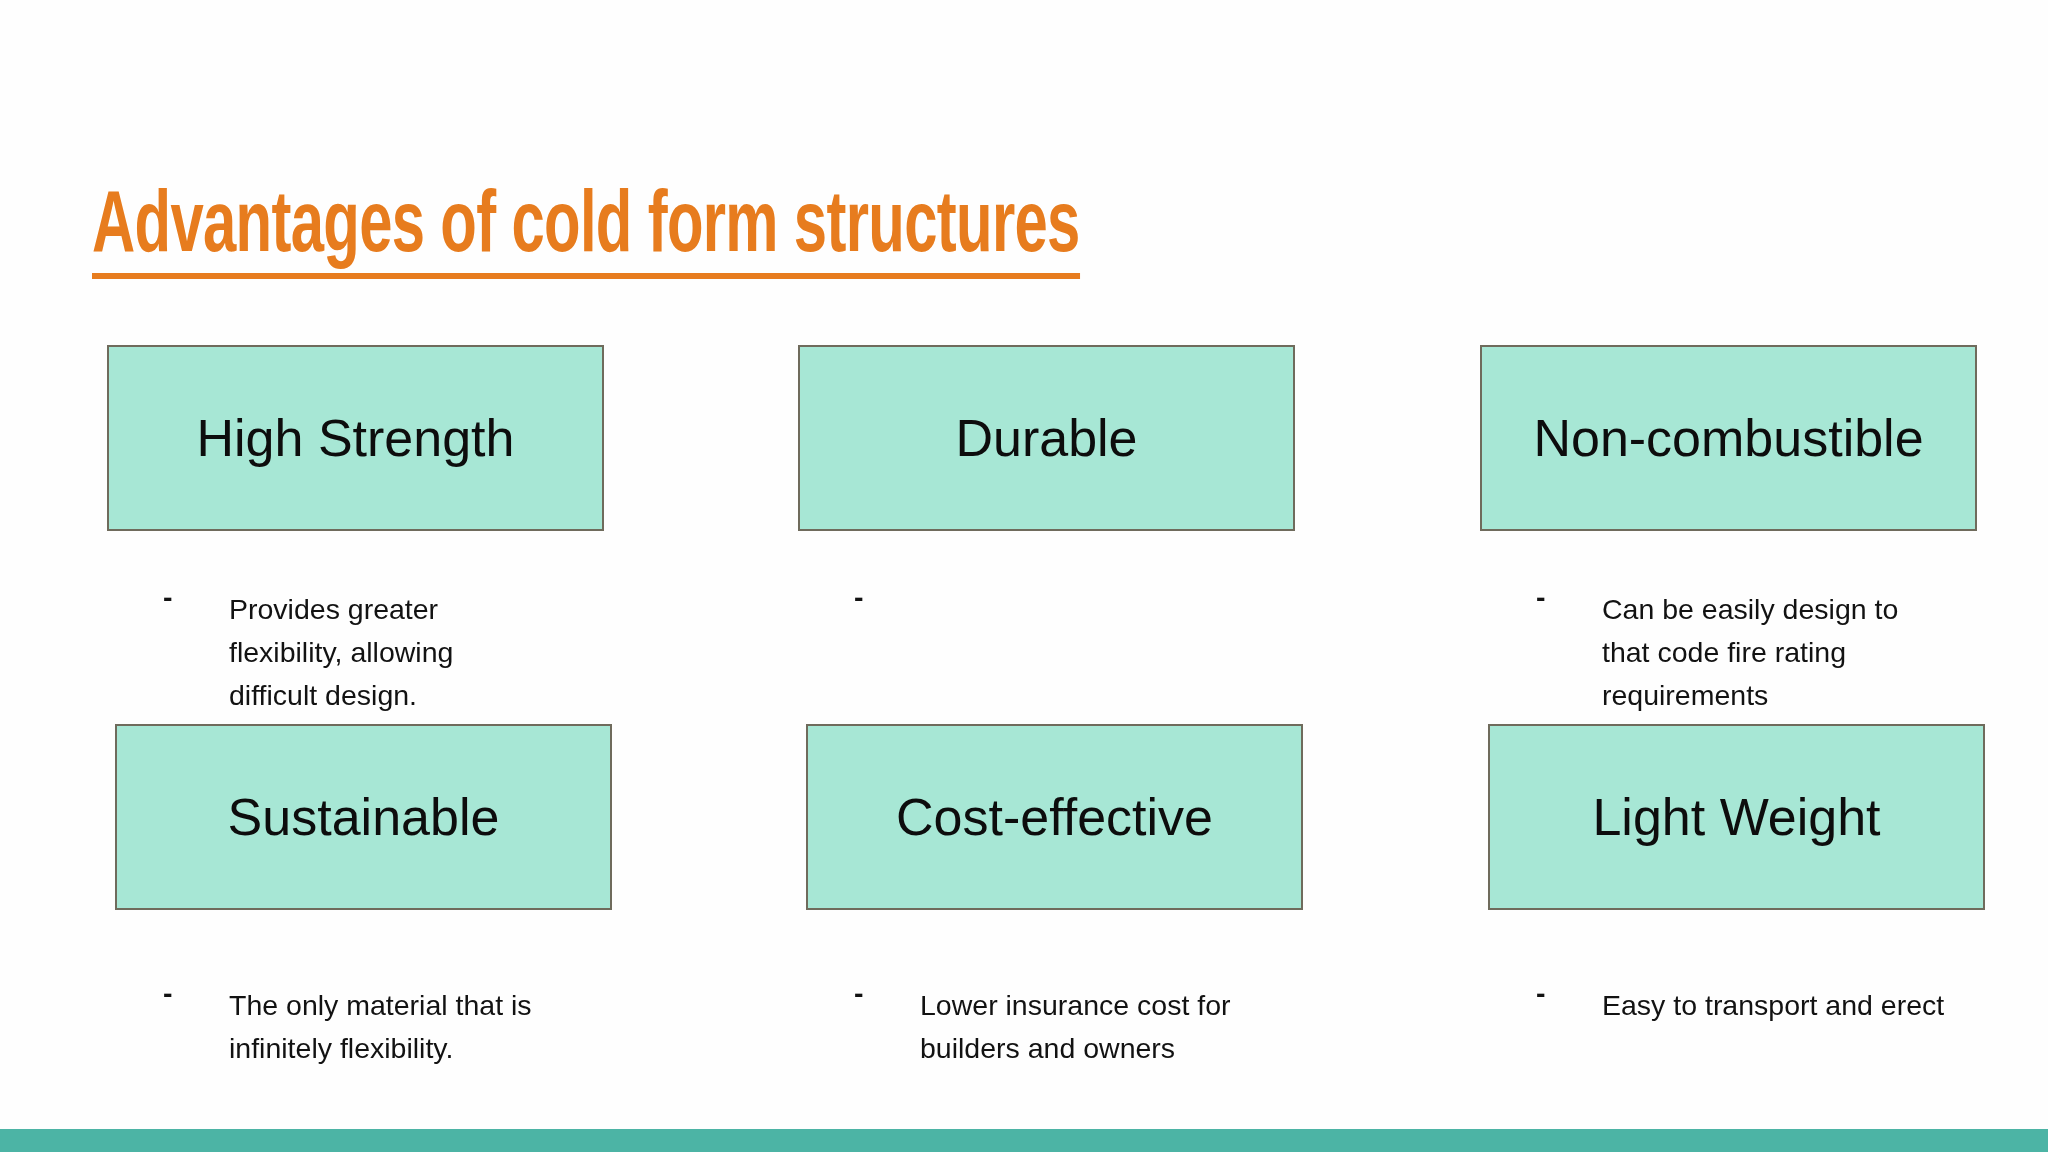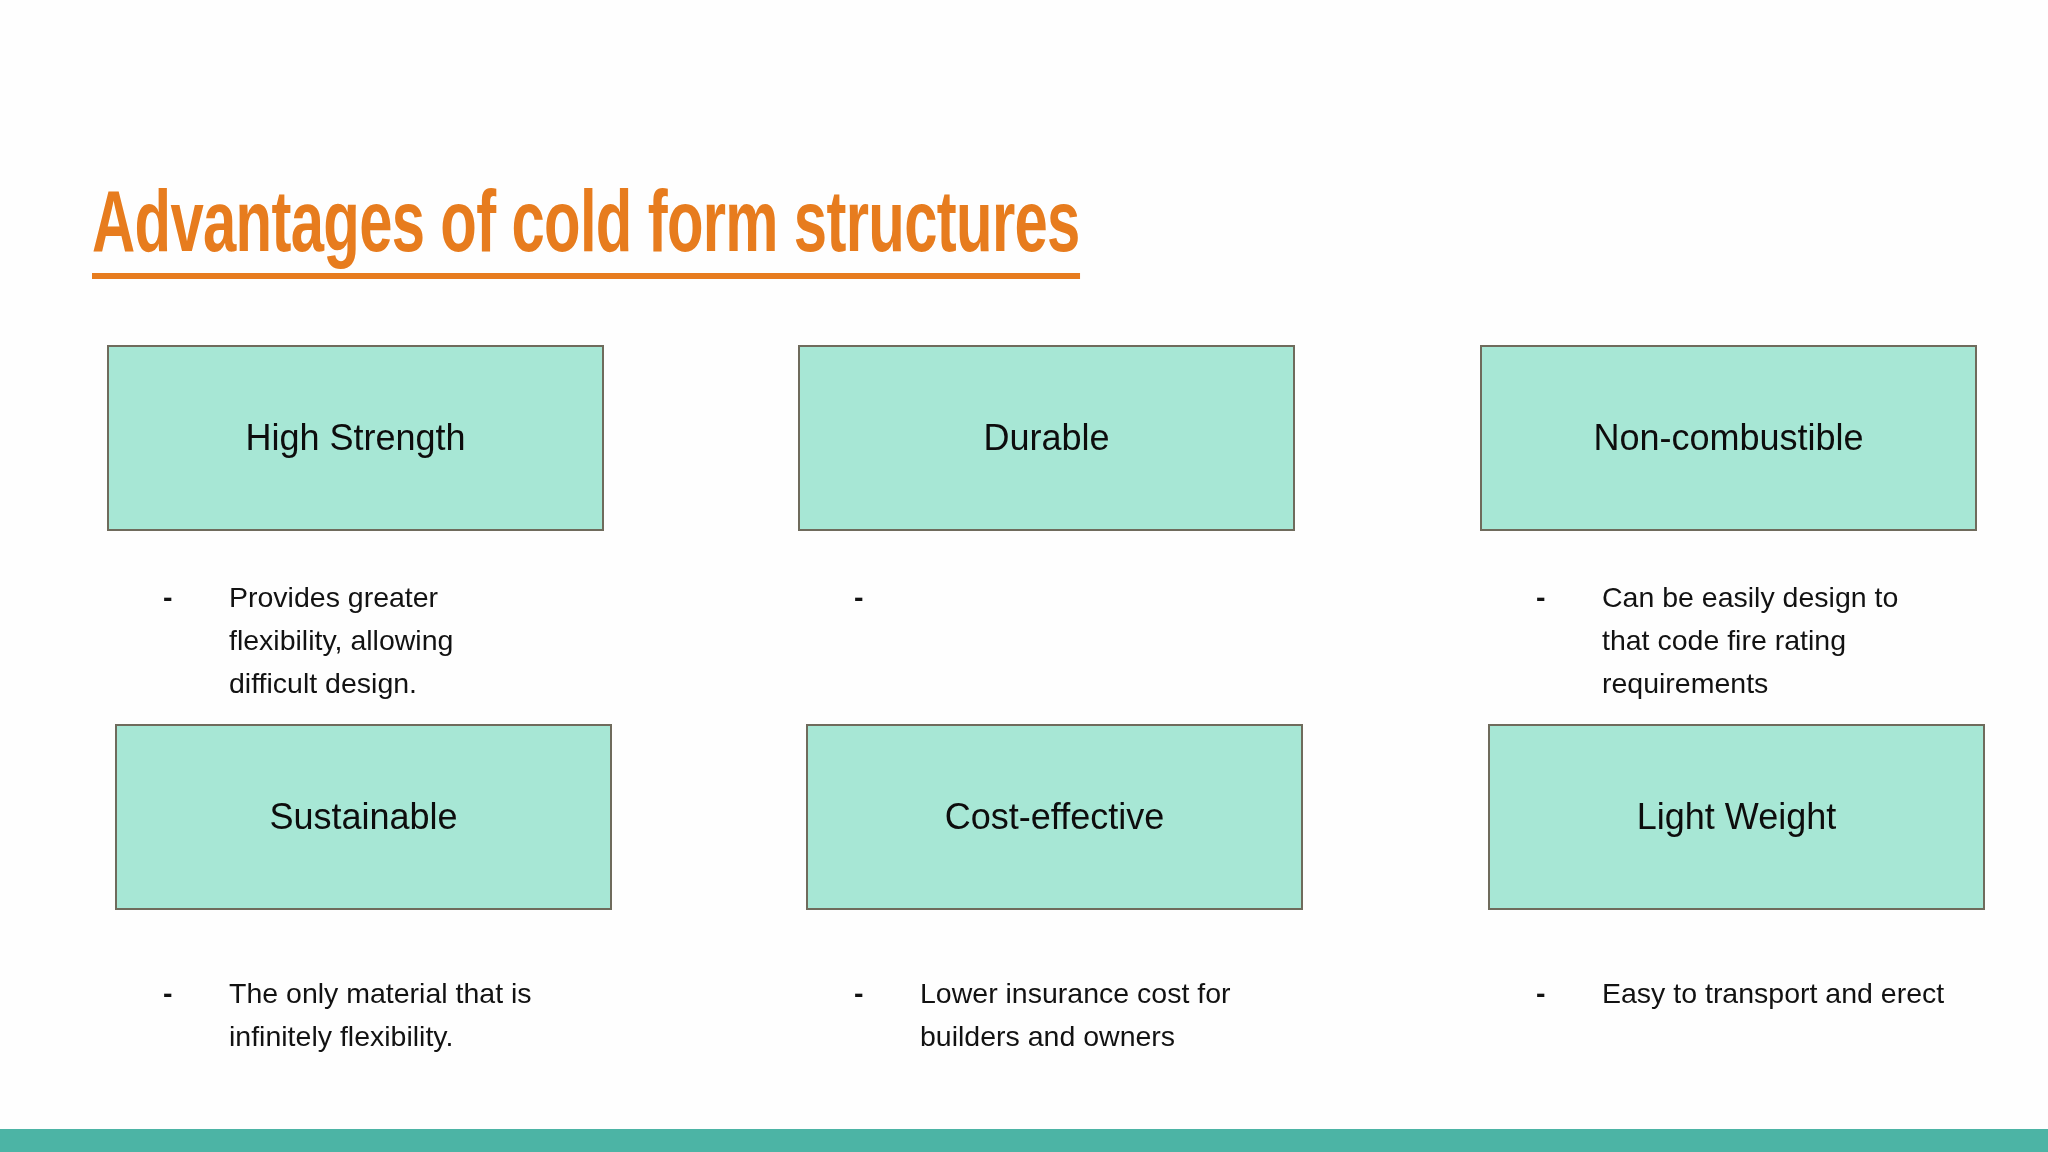--- a/index.html
+++ b/index.html
@@ -30,21 +30,21 @@
   }
   .card-box {
     position: absolute;
     width: 493px;
     height: 182px;
     background: #A7E7D5;
     border: 2px solid #6F6B5C;
     display: flex;
     align-items: center;
     justify-content: center;
-    font-size: 36px;
+    font-size: 52px;
     color: #0d0d0d;
     text-align: center;
   }
   .c1 { left: 107px; }
   .c2 { left: 798px; }
   .c3 { left: 1480px; }
   .r1 { top: 345px; }
   .r2 { top: 724px; margin-left: 8px; }
   .bullet {
     position: absolute;
@@ -60,20 +60,21 @@
   .bullet.bc2 { left: 854px; }
   .bullet.bc3 { left: 1536px; }
   .bullet .dash {
     width: 66px;
     flex: 0 0 66px;
     font-weight: bold;
   }
   .bullet .bullet-text {
     white-space: pre-line;
     max-width: 420px;
+    margin-top: 12px;
   }
   .footer-bar {
     position: absolute;
     left: 0;
     top: 1129px;
     width: 2048px;
     height: 23px;
     background: #4CB4A5;
   }
 </style>

